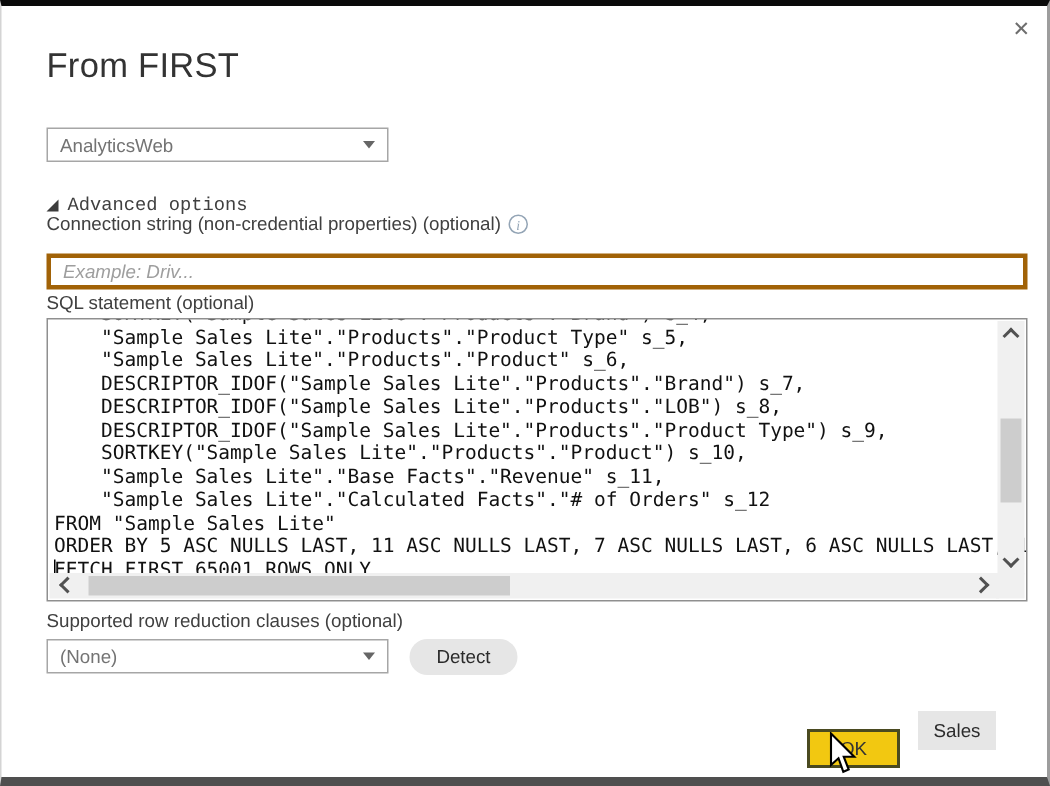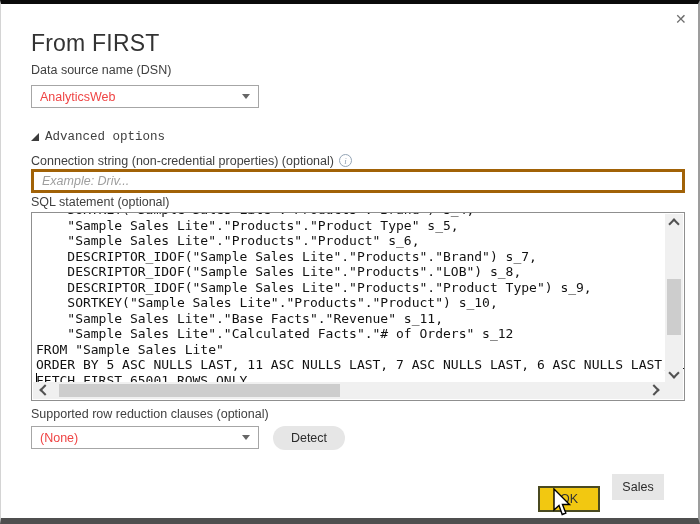--- a/index.html
+++ b/index.html
@@ -12,26 +12,26 @@
   }
   .abs{position:absolute;}
   .title{left:30px;top:26px;font-size:23px;font-weight:300;color:#333;letter-spacing:.2px;}
   .close{left:672px;top:5px;font-size:14px;color:#6e6e6e;cursor:pointer;padding:2px;}
   .lbl{font-size:12.5px;color:#404040;}
   .dsn-label{left:30px;top:59px;}
   .select{
     left:30px;width:228px;height:23px;border:1px solid #a6a6a6;background:#fff;
     display:flex;align-items:center;padding:0 8px;cursor:pointer;
   }
-  .select .val{font-size:12.5px;color:#ef4444;flex:1;white-space:nowrap;overflow:hidden;}
+  .select .val{font-size:12.5px;color:#737373;flex:1;white-space:nowrap;overflow:hidden;}
   .dd-arrow{width:0;height:0;border-left:4px solid transparent;border-right:4px solid transparent;border-top:5px solid #666;}
   .dsn-select{top:81px;}
   .adv{left:30px;top:126px;display:flex;align-items:center;gap:6px;cursor:pointer;font-family:Liberation Mono, monospace;}
   .tri-expanded{width:0;height:0;border-left:8px solid transparent;border-bottom:8px solid #3c3c3c;}
-  .conn-label{left:30px;top:150px;display:flex;align-items:flex-start;gap:5px;}
+  .conn-label{left:30px;top:138px;display:flex;align-items:flex-end;gap:5px;}
   .info-icon{
     display:inline-flex;align-items:center;justify-content:center;
     width:13px;height:13px;border:1px solid #93a4b5;border-radius:50%;
     color:#93a4b5;font-size:9px;font-style:italic;font-family:"Liberation Serif",serif;
   }
   .conn-input{
     left:30px;top:165px;width:654px;height:24px;border:3px solid #a16207;
     font-size:12.5px;padding:0 8px;color:#333;outline:none;background:#fff;font-style:italic;
   }
   .conn-input::placeholder{color:#9e9e9e;font-style:italic;opacity:1;}
@@ -68,21 +68,20 @@
 </style>
 </head>
 <body>
 
 <div class="dialog">
 
   <span class="abs close">✕</span>
 
   <div class="abs title">From FIRST</div>
 
-  <div class="abs lbl dsn-label">Data source name (DSN)</div>
   <div class="abs select dsn-select">
     <span class="val">AnalyticsWeb</span>
     <span class="dd-arrow"></span>
   </div>
 
   <div class="abs adv">
     <span class="tri-expanded"></span>
     <span class="lbl">Advanced options</span>
   </div>
 

